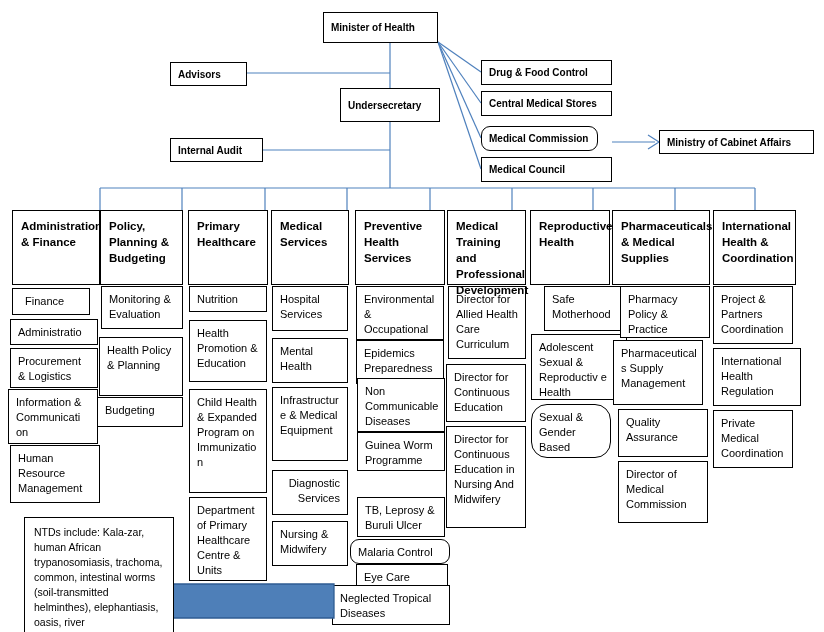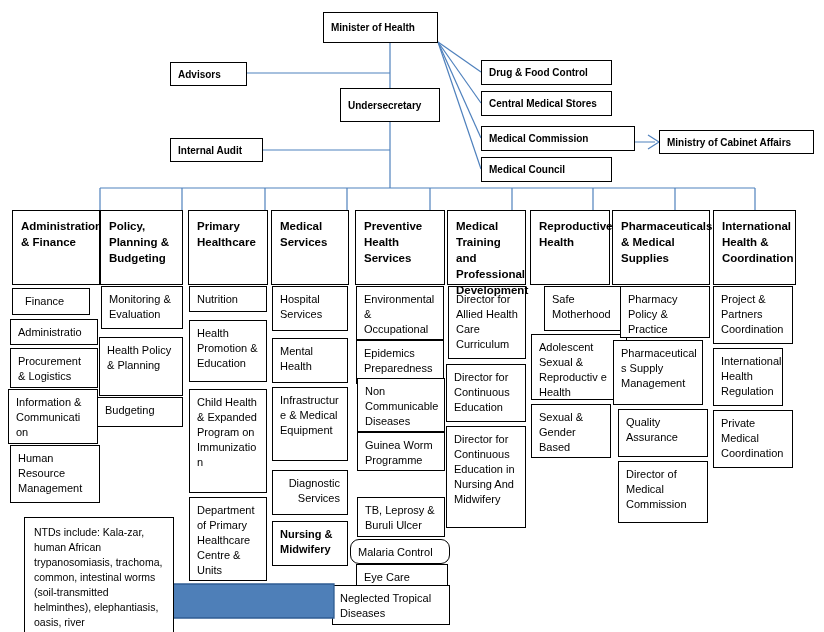--- a/index.html
+++ b/index.html
@@ -127,21 +127,21 @@
   <div class="box top-node vcenter" style="left:659px; top:130px; width:155px; height:24px;">
     <span>Ministry of Cabinet Affairs</span>
   </div>
 
   <div class="box top-node vcenter" style="left:481px; top:60px; width:131px; height:25px;">
     <span>Drug &amp; Food Control</span>
   </div>
   <div class="box top-node vcenter" style="left:481px; top:91px; width:131px; height:25px;">
     <span>Central Medical Stores</span>
   </div>
-  <div class="box top-node vcenter" style="left:481px; top:126px; width:154px; height:25px;">
+  <div class="box top-node vcenter" style="left:481px; top:126px; width:117px; height:25px;border-radius:9px;">
     <span>Medical Commission</span>
   </div>
   <div class="box top-node vcenter" style="left:481px; top:157px; width:131px; height:25px;">
     <span>Medical Council</span>
   </div>
 
   <div class="box dept" style="left:12px; top:210px; width:88px; height:75px;">
     <span>Administration &amp; Finance</span>
   </div>
   <div class="box dept" style="left:100px; top:210px; width:83px; height:75px;">
@@ -213,21 +213,21 @@
   </div>
   <div class="box" style="left:272px; top:338px; width:76px; height:45px;">
     <span>Mental Health</span>
   </div>
   <div class="box" style="left:272px; top:387px; width:76px; height:74px;">
     <span>Infrastructur e &amp; Medical Equipment</span>
   </div>
   <div class="box" style="left:272px; top:470px; width:76px; height:45px;text-align:right;">
     <span>Diagnostic Services</span>
   </div>
-  <div class="box" style="left:272px; top:521px; width:76px; height:45px;font-weight:bold;">
+  <div class="box" style="left:272px; top:521px; width:76px; height:45px;">
     <span>Nursing &amp; Midwifery</span>
   </div>
 
   <div class="box" style="left:356px; top:286px; width:88px; height:54px;">
     <span>Environmental &amp; Occupational Health</span>
   </div>
   <div class="box" style="left:356px; top:340px; width:88px; height:44px;">
     <span>Epidemics Preparedness</span>
   </div>
   <div class="box" style="left:357px; top:378px; width:88px; height:54px;">
@@ -261,41 +261,41 @@
   <div class="box" style="left:446px; top:426px; width:80px; height:102px;">
     <span>Director for Continuous Education in Nursing And Midwifery</span>
   </div>
 
   <div class="box" style="left:544px; top:286px; width:78px; height:45px;">
     <span>Safe Motherhood</span>
   </div>
   <div class="box" style="left:531px; top:334px; width:96px; height:66px;">
     <span>Adolescent Sexual &amp; Reproductiv e Health</span>
   </div>
-  <div class="box" style="left:531px; top:404px; width:80px; height:54px;">
+  <div class="box" style="left:531px; top:404px; width:80px; height:54px;border-radius:16px;">
     <span>Sexual &amp; Gender Based</span>
   </div>
 
   <div class="box" style="left:620px; top:286px; width:90px; height:52px;">
     <span>Pharmacy Policy &amp; Practice</span>
   </div>
   <div class="box" style="left:613px; top:340px; width:90px; height:65px;">
     <span>Pharmaceutical s Supply Management</span>
   </div>
   <div class="box" style="left:618px; top:409px; width:90px; height:48px;">
     <span>Quality Assurance</span>
   </div>
   <div class="box" style="left:618px; top:461px; width:90px; height:62px;">
     <span>Director of Medical Commission</span>
   </div>
 
   <div class="box" style="left:713px; top:286px; width:80px; height:58px;">
     <span>Project &amp; Partners Coordination</span>
   </div>
-  <div class="box" style="left:713px; top:348px; width:70px; height:58px;">
+  <div class="box" style="left:713px; top:348px; width:88px; height:58px;">
     <span>International Health Regulation</span>
   </div>
   <div class="box" style="left:713px; top:410px; width:80px; height:58px;">
     <span>Private Medical Coordination</span>
   </div>
 
   <svg class="arrows" viewBox="0 0 824 632">
     <polygon points="334,592 334,584 172,584 172,574 148,601 172,628 172,618 334,618" fill="#4E7FB8" stroke="#2F5C92" stroke-width="1.3"></polygon>
   </svg>
 

